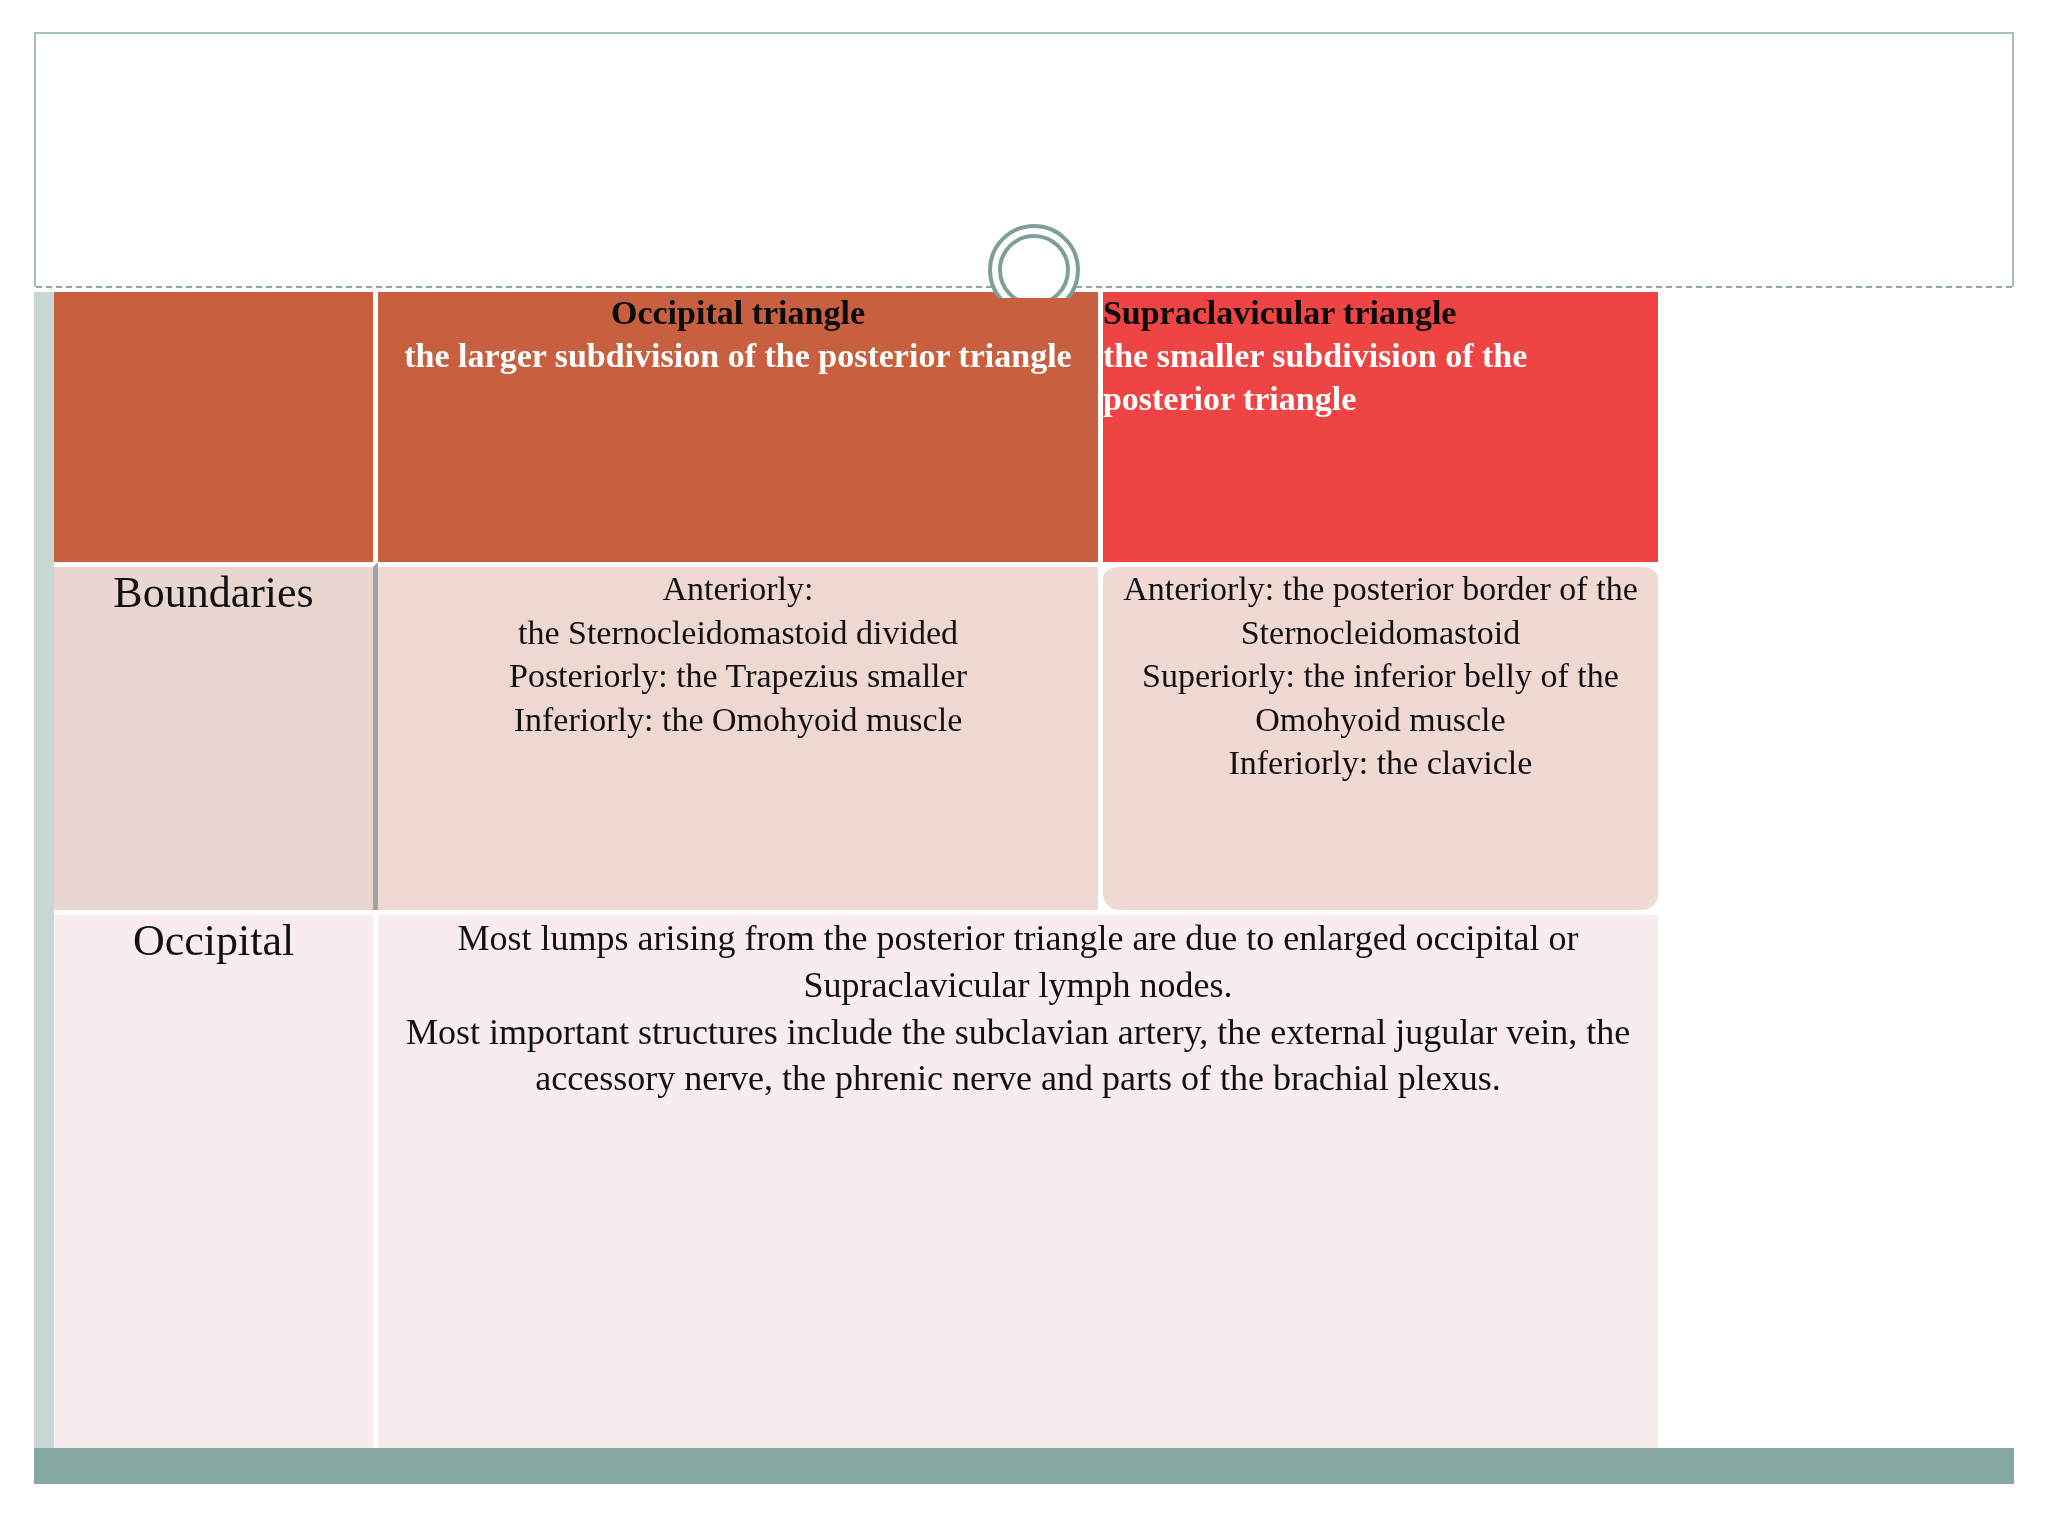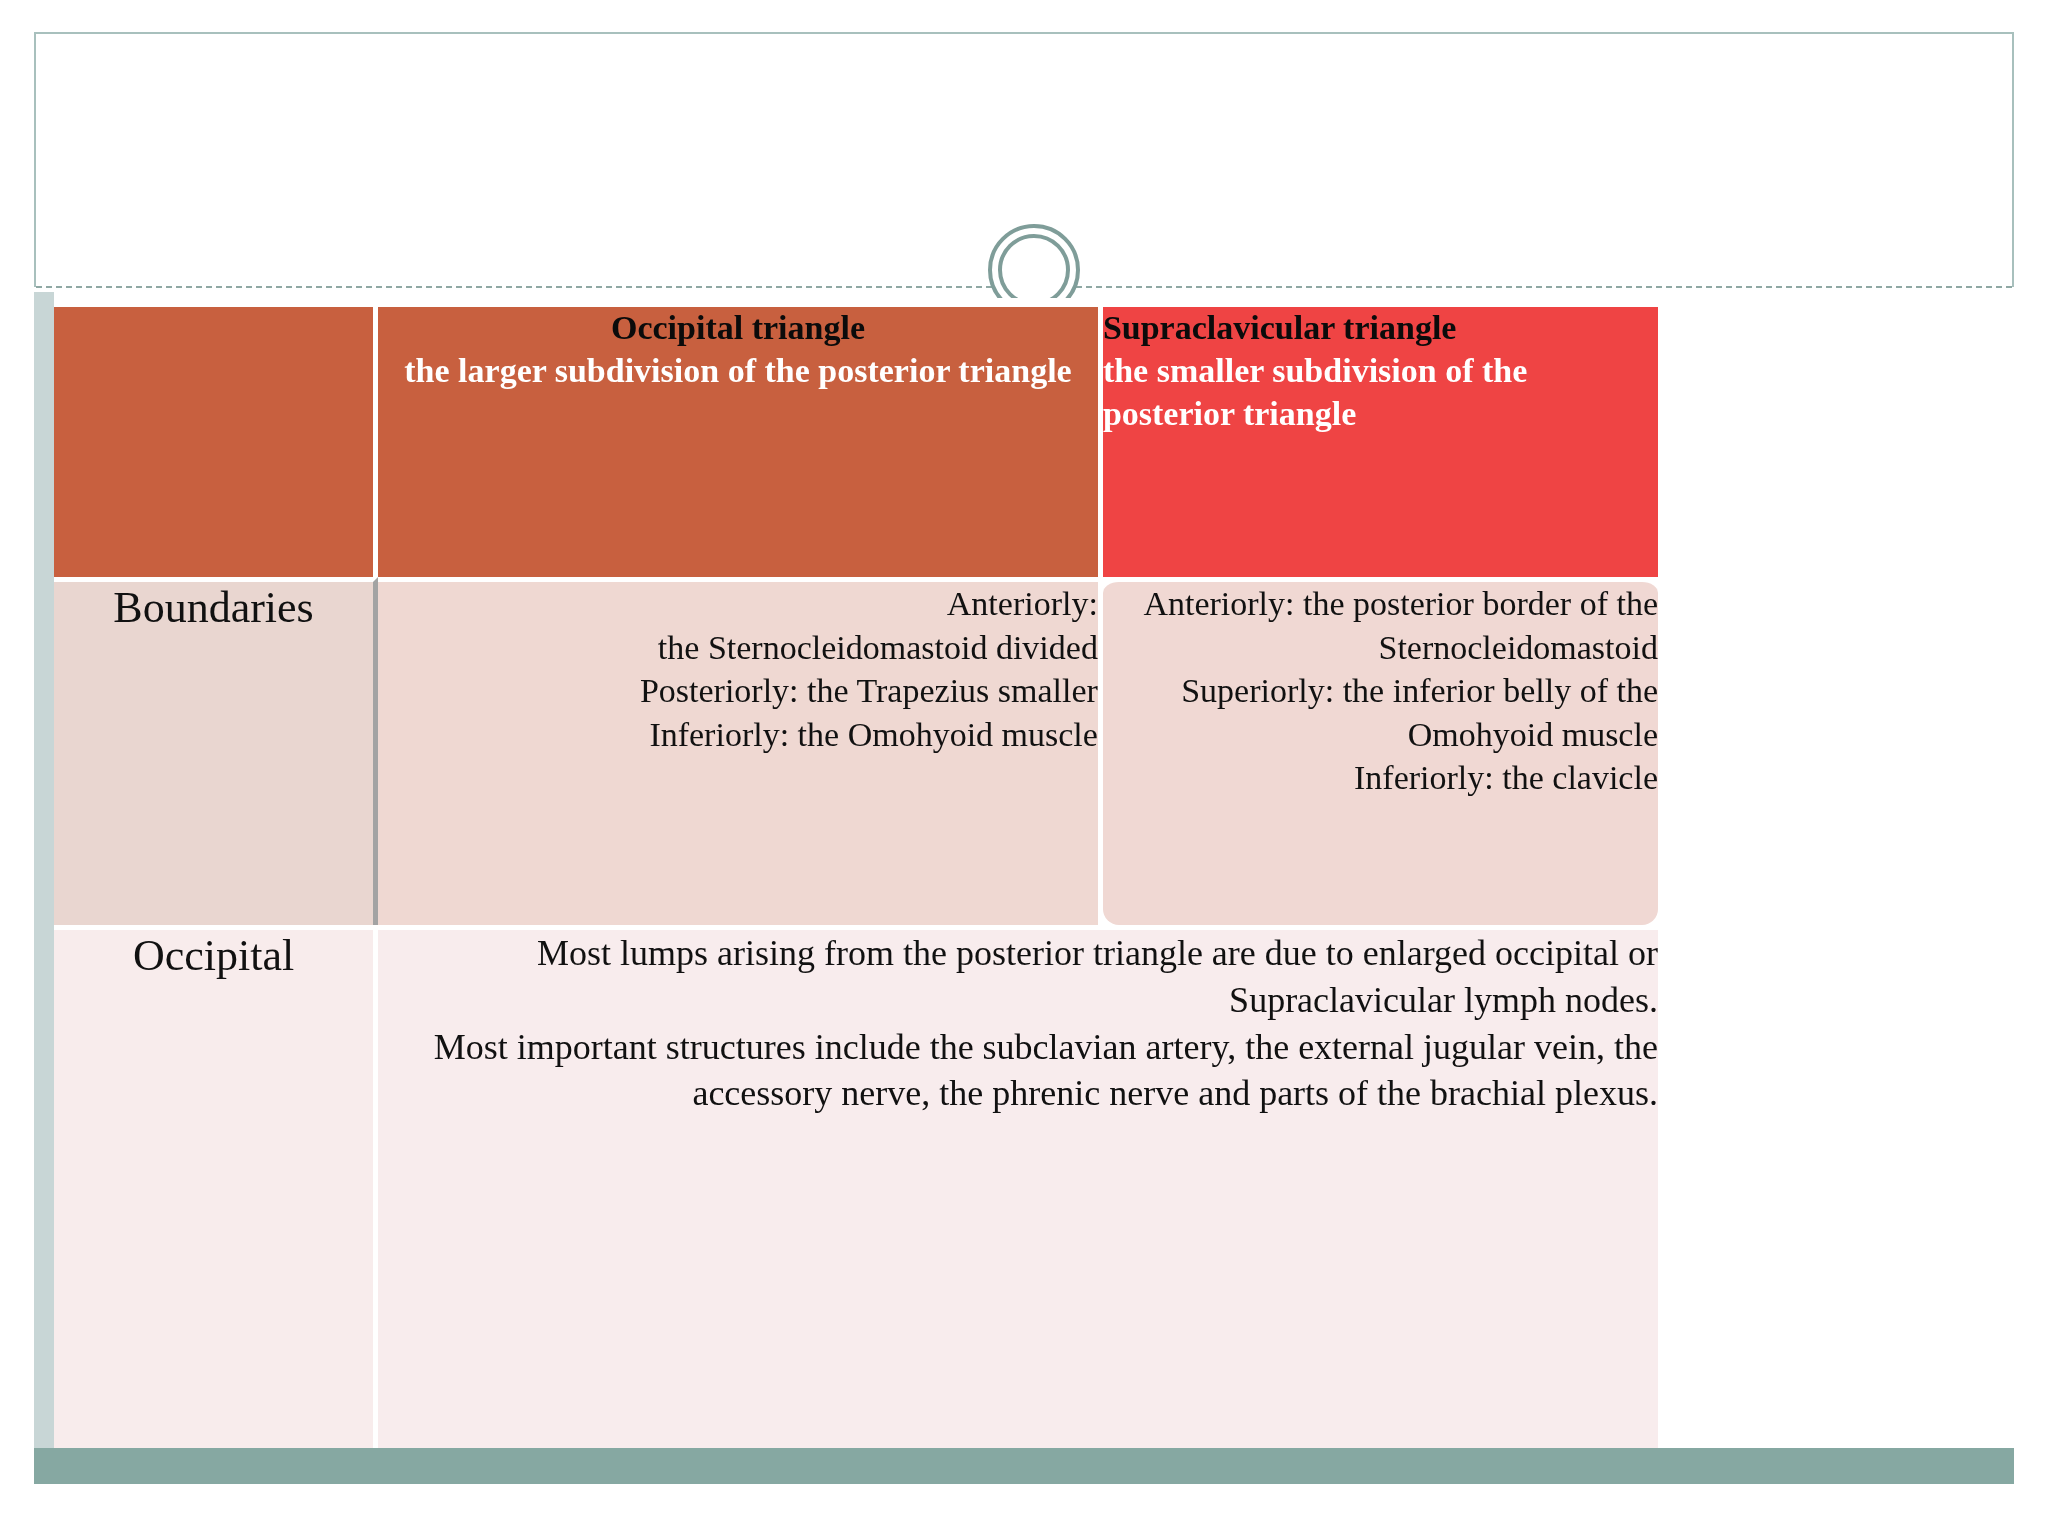--- a/index.html
+++ b/index.html
@@ -121,21 +121,21 @@
     border: 4px solid #7f9d99;
     border-radius: 50%;
     background: #ffffff;
     box-sizing: border-box;
   }
 
   
   .tbl {
     position: absolute;
     left: 54px;
-    top: 307px;
+    top: 292px;
     width: 1604px;
     border-collapse: separate;
     border-spacing: 0;
   }
   .tbl td {
     vertical-align: top;
     padding: 0;
   }
 
   .cell {
@@ -231,21 +231,21 @@
   .cell-text {
     font-size: 34px;
     line-height: 1.28;
     color: #111111;
   }
   .cell-text-lg {
     font-size: 36px;
     line-height: 1.30;
     color: #111111;
   }
-  .line { display: block; text-align: right; }
+  .line { display: block; }
 </style>
 </head>
 <body>
 
 <div class="slide">
 
   <div class="slide-outline"></div>
   <div class="dashed-rule"></div>
   <div class="left-strip"></div>
 

